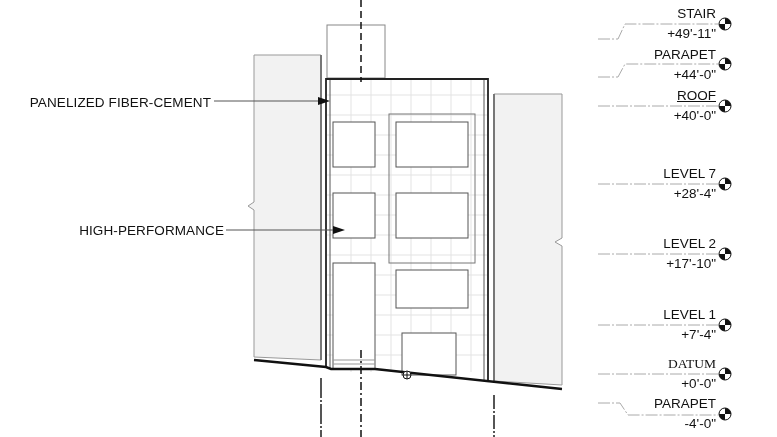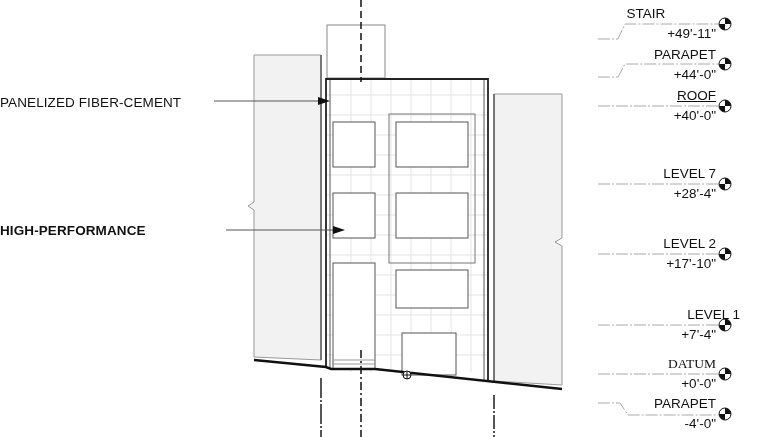--- a/index.html
+++ b/index.html
@@ -1,19 +1,19 @@
 <!DOCTYPE html>
 <html><head>
 <meta charset="utf-8">
 <style>
   html, body { margin:0; padding:0; background:#ffffff; }
   body { width:777px; height:437px; overflow:hidden; position:relative; font-family:"Liberation Sans", sans-serif; }
   svg { position:absolute; left:0; top:0; }
   .lbl { position:absolute; font-size:13.5px; color:#111; line-height:17px; white-space:nowrap; letter-spacing:0.1px; }
-  .right { }
+  .right { text-align:right; }
   .level-name, .level-elev { position:absolute; font-size:13.5px; color:#111; text-align:right; width:140px; white-space:nowrap; }
 </style>
 </head>
 <body>
 
 <svg width="777" height="437" viewBox="0 0 777 437">
 
   <g>
     <path d="M254,55 L321,55 L321,360 L254,357 L254,210 L248,206 L254,202 Z" fill="#f2f2f2" stroke="#999" stroke-width="1"></path>
     <line x1="321" y1="55" x2="321" y2="360" stroke="#777" stroke-width="2"></line>
@@ -139,32 +139,32 @@
       <circle r="6" fill="#fff" stroke="#111" stroke-width="1"></circle>
         <path d="M0,0 L0,-6 A6,6 0 0,1 6,0 Z" fill="#111"></path>
         <path d="M0,0 L0,6 A6,6 0 0,1 -6,0 Z" fill="#111"></path>
     </g>
   </g>
 </svg>
 
 <div class="lbl right" style="left:0px; top:94px; width:211px;">
   <div>PANELIZED FIBER-CEMENT</div>
 </div>
-<div class="lbl right" style="left:0px; top:222px; width:224px;font-weight:bold;">
+<div class="lbl right" style="left:0px; top:222px; width:224px;">
   <div>HIGH-PERFORMANCE</div>
 </div>
 
-<div class="level-name" style="left:576px; top:6px;text-align:center;">STAIR</div>
+<div class="level-name" style="left:576px; top:6px;">STAIR</div>
 <div class="level-elev" style="left:576px; top:26px;">+49'-11"</div>
 <div class="level-name" style="left:576px; top:47px;text-align:right;">PARAPET</div>
 <div class="level-elev" style="left:576px; top:67px;">+44'-0"</div>
 <div class="level-name" style="left:576px; top:88px;text-decoration:underline;">ROOF</div>
 <div class="level-elev" style="left:576px; top:108px;">+40'-0"</div>
 <div class="level-name" style="left:576px; top:166px;">LEVEL 7</div>
 <div class="level-elev" style="left:576px; top:186px;">+28'-4"</div>
 <div class="level-name" style="left:576px; top:236px;">LEVEL 2</div>
 <div class="level-elev" style="left:576px; top:256px;">+17'-10"</div>
-<div class="level-name" style="left:600px; top:307px;">LEVEL 1</div>
+<div class="level-name" style="left:576px; top:307px;">LEVEL 1</div>
 <div class="level-elev" style="left:576px; top:327px;">+7'-4"</div>
 <div class="level-name" style="left:576px; top:356px;font-family:Liberation Serif, serif;">DATUM</div>
 <div class="level-elev" style="left:576px; top:376px;">+0'-0"</div>
 <div class="level-name" style="left:576px; top:396px;">PARAPET</div>
 <div class="level-elev" style="left:576px; top:416px;">-4'-0"</div>
 
 </body></html>

